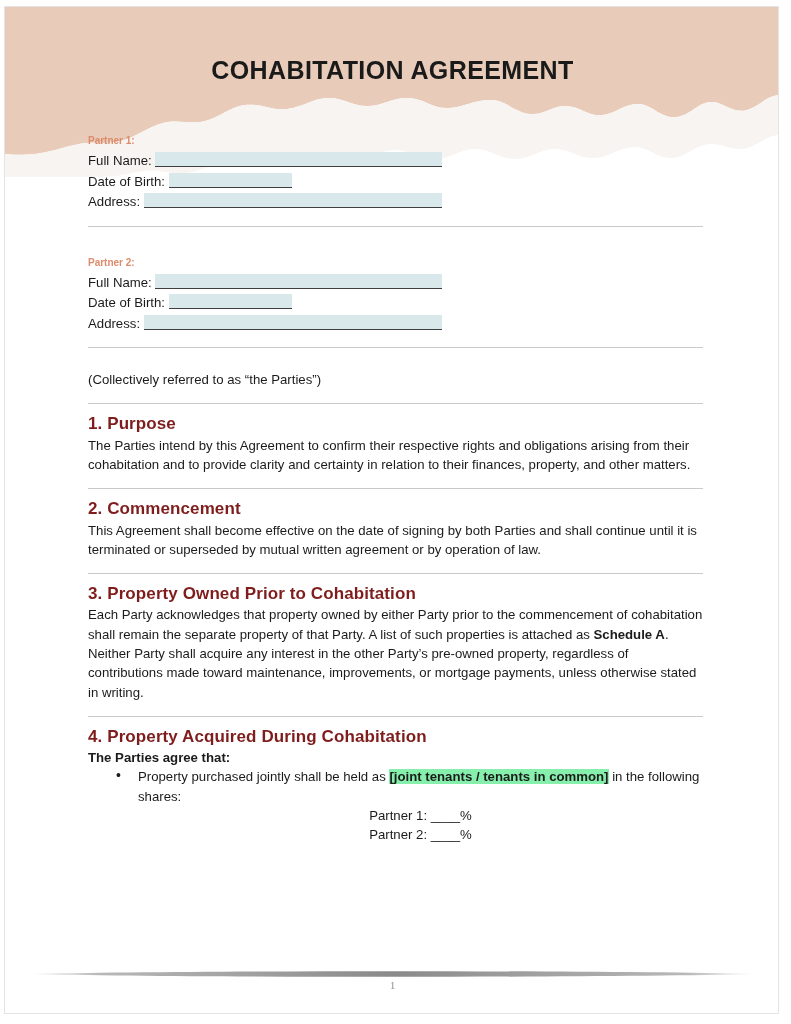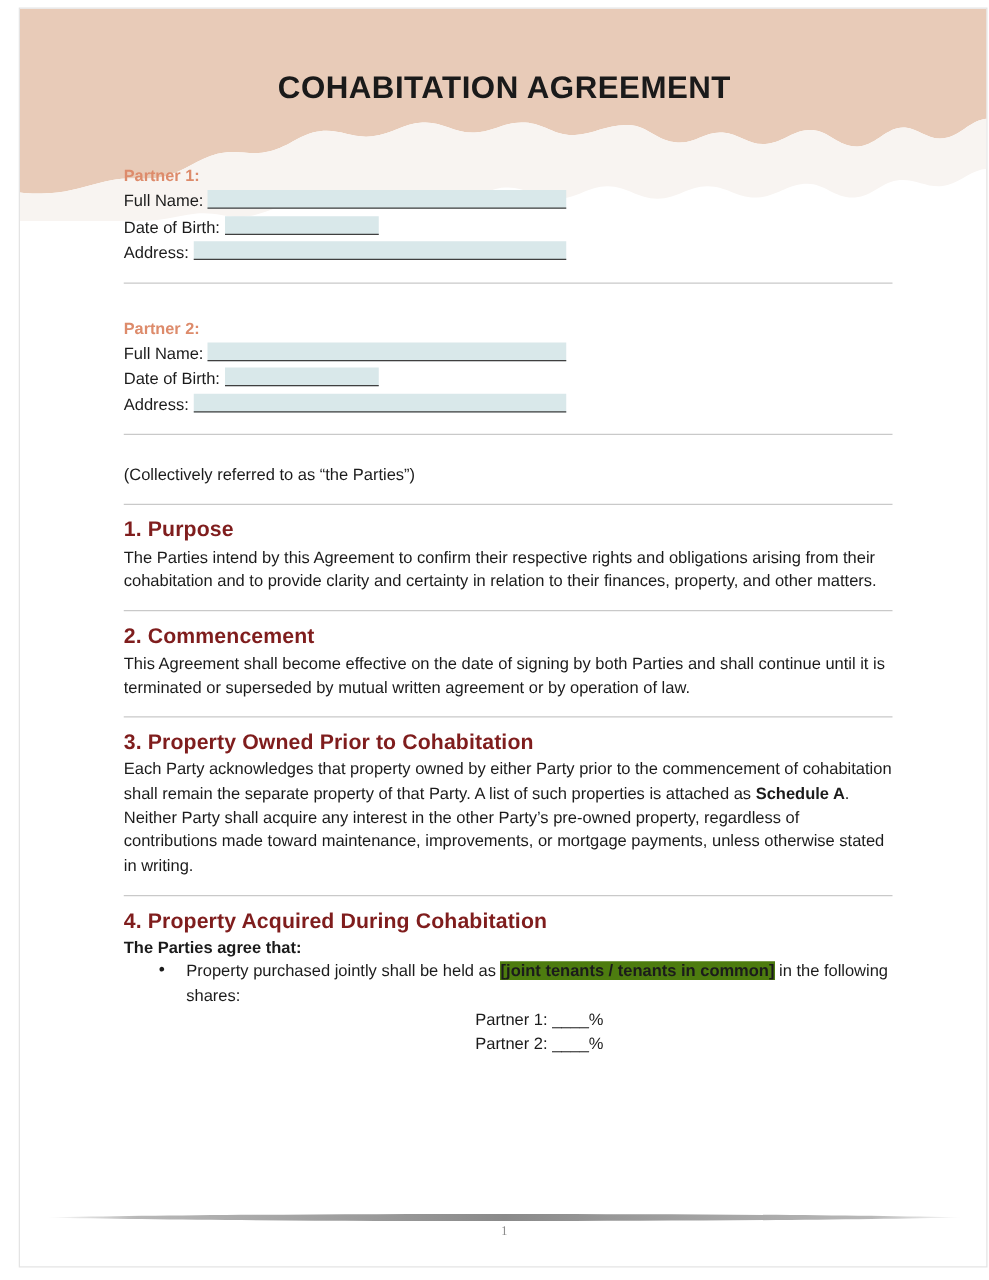--- a/index.html
+++ b/index.html
@@ -12,21 +12,21 @@
     position: relative;
     width: 791px;
     height: 1024px;
     overflow: hidden;
     background: #ffffff;
   }
 
   
   .sheet {
     position: absolute;
-    left: 15px; top: 6px;
+    left: 4px; top: 6px;
     width: 775px; height: 1008px;
     background: #ffffff;
     border: 1px solid #e4e4e4;
     overflow: hidden;
   }
 
   
   .banner {
     position: absolute;
     left: 0; top: 0;
@@ -78,21 +78,21 @@
   .blank.tiny   { width: 22px; }
   .blank.small  { width: 26px; }
   .blank.month  { width: 110px; }
 
   .bi { font-weight: bold; font-style: italic; }
 
   
   .party-head {
     color: #dd8b6b;
     font-weight: bold;
-    font-size: 13px;
+    font-size: 10px;
     margin-top: 26px;
   }
   .field-row {
     display: block;
     white-space: nowrap;
     line-height: 19.4px;
   }
   .field-label { display: inline-block; }
   .field-box {
     display: inline-block;
@@ -152,21 +152,21 @@
   }
   ul.bullets li::before {
     content: "\2022";
     position: absolute;
     left: 0; top: -1px;
     font-size: 14px;
     color: #1b1b1b;
   }
   .hl-bold {
     font-weight: bold;
-    background: #4d7c0f;
+    background: #86efac;
   }
   .share-line { white-space: pre; text-align: center; }
 
   
   .footer {
     position: absolute;
     left: 0;
     top: 962px;
     width: 775px;
     text-align: center;

